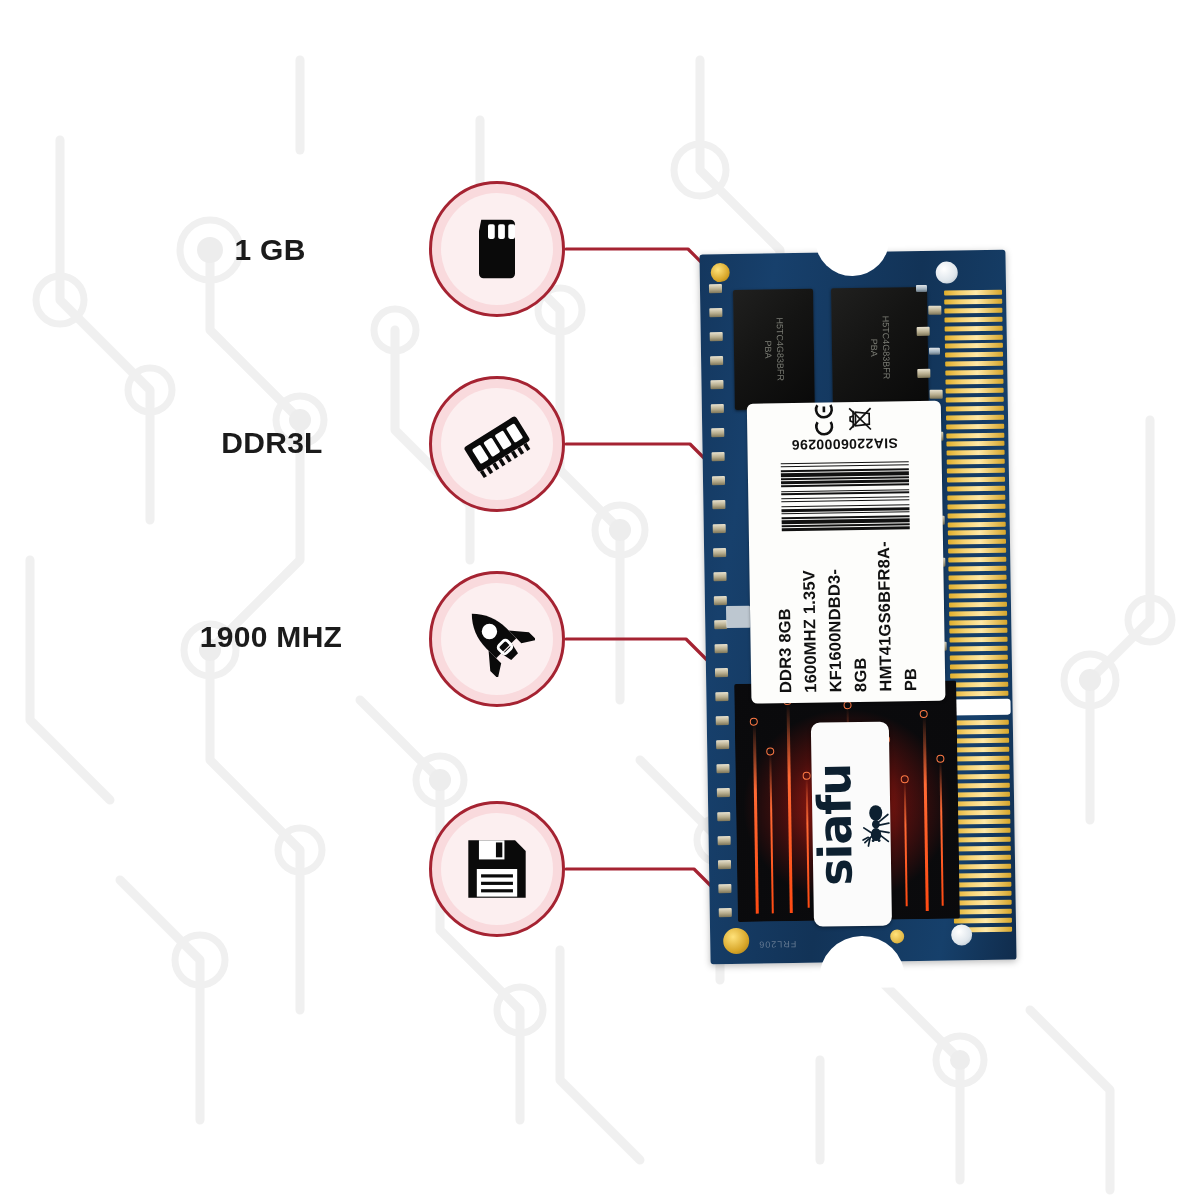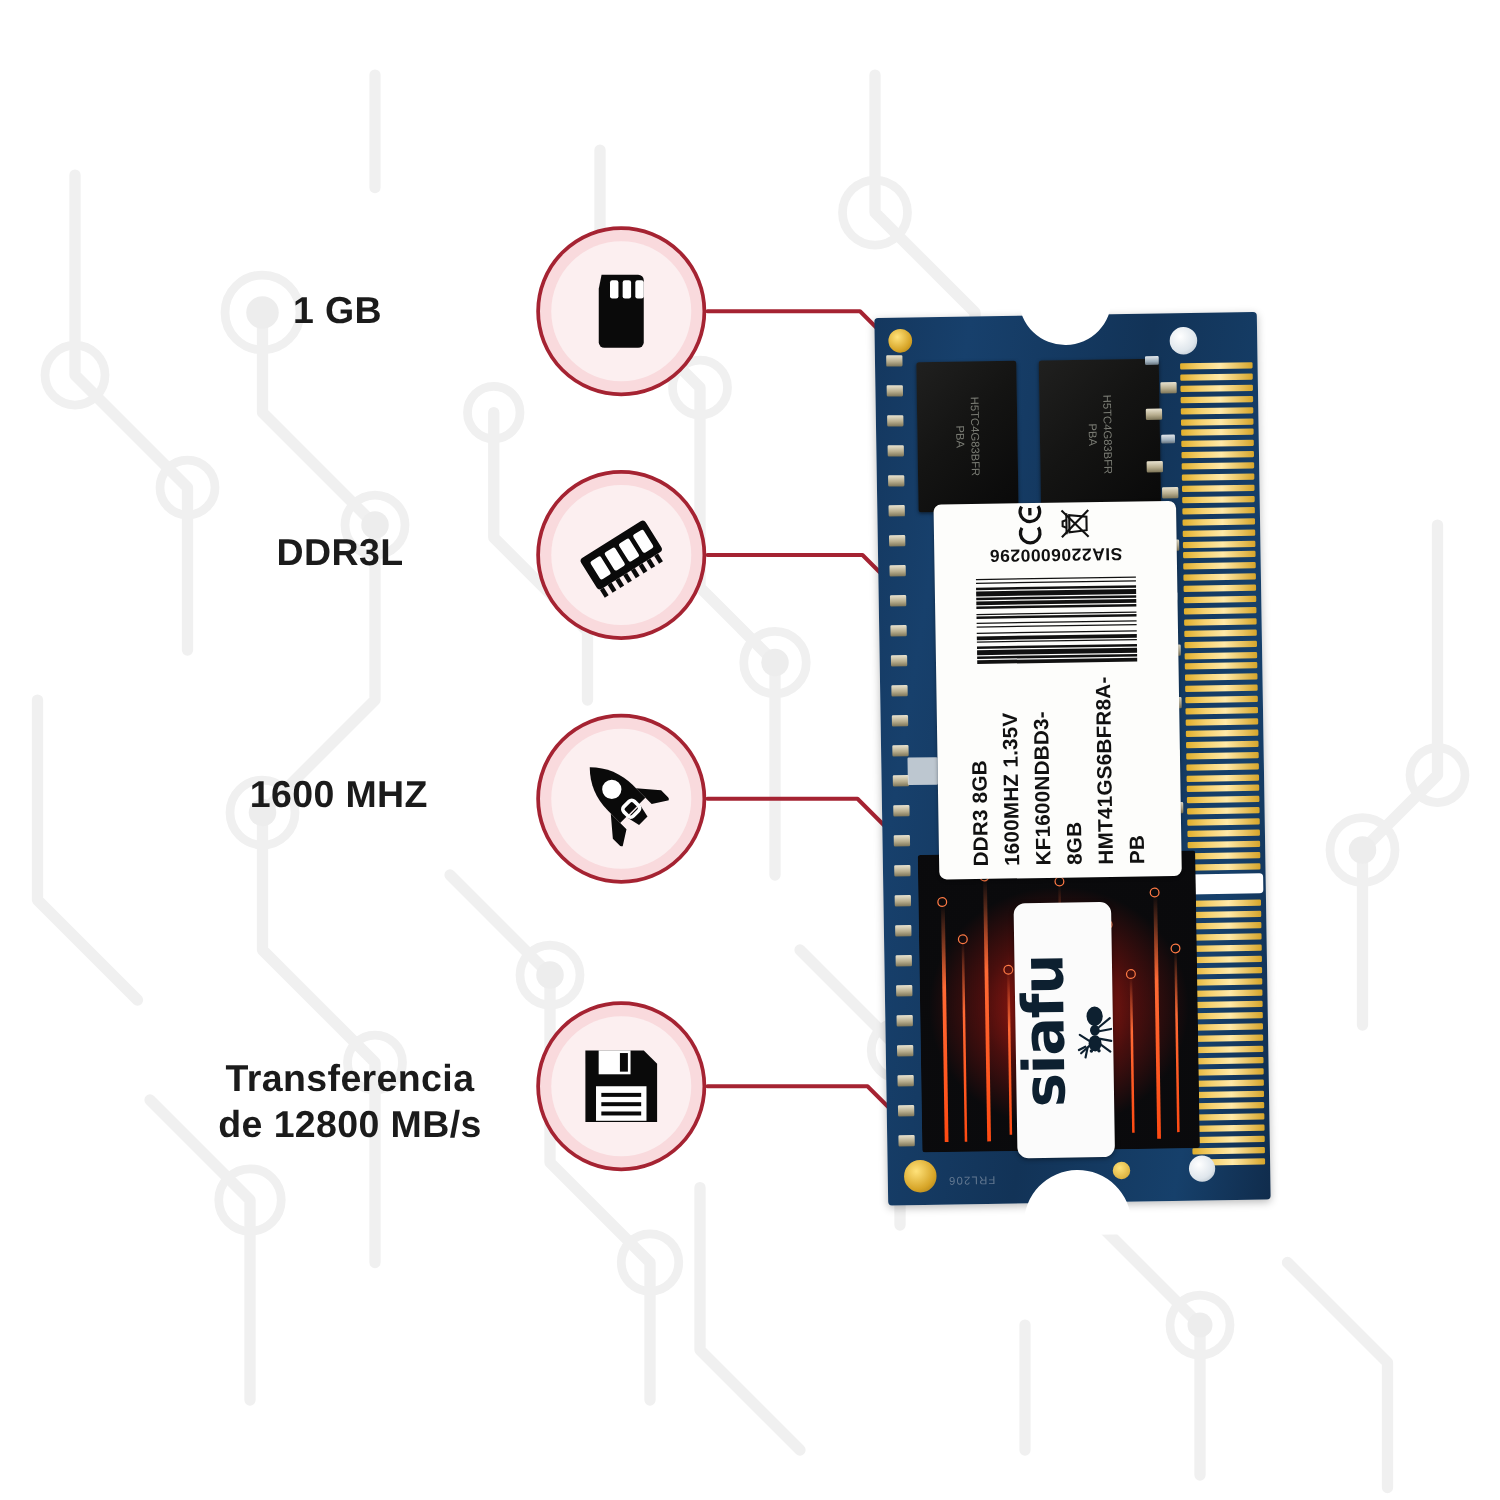--- a/index.html
+++ b/index.html
@@ -201,23 +201,21 @@
     <g fill="none" stroke="#a52332" stroke-width="3.2" stroke-linejoin="round" stroke-linecap="round">
       <path d="M566 249 L688 249 L726 287"></path>
       <path d="M566 444 L690 444 L733 487"></path>
       <path d="M566 639 L686 639 L726 679"></path>
       <path d="M566 869 L694 869 L735 910"></path>
     </g>
   </svg>
 
   <div class="feature-label" style="left:270px;top:250px">1 GB</div>
   <div class="feature-label" style="left:272px;top:443px">DDR3L</div>
-  <div class="feature-label" style="left:271px;top:637px">1600 MHZ</div>
-  <div class="feature-label" style="left:280px;top:882px">Transferencia
-de 12800 MB/s</div>
+  <div class="feature-label" style="left:271px;top:637px">1900 MHZ</div>
 
   <div class="icon-bubble" style="left:497px;top:249px">
     <svg width="72" height="72" viewBox="0 0 64 64">
       <path fill="#0a0a0a" d="M18 6h26a4 4 0 0 1 4 4v44a4 4 0 0 1-4 4H20a4 4 0 0 1-4-4V16z"></path>
       <rect x="24" y="10" width="6" height="13" rx="1.6" fill="#fff"></rect>
       <rect x="33" y="10" width="6" height="13" rx="1.6" fill="#fff"></rect>
       <rect x="42" y="10" width="6" height="13" rx="1.6" fill="#fff"></rect>
     </svg>
   </div>
 

